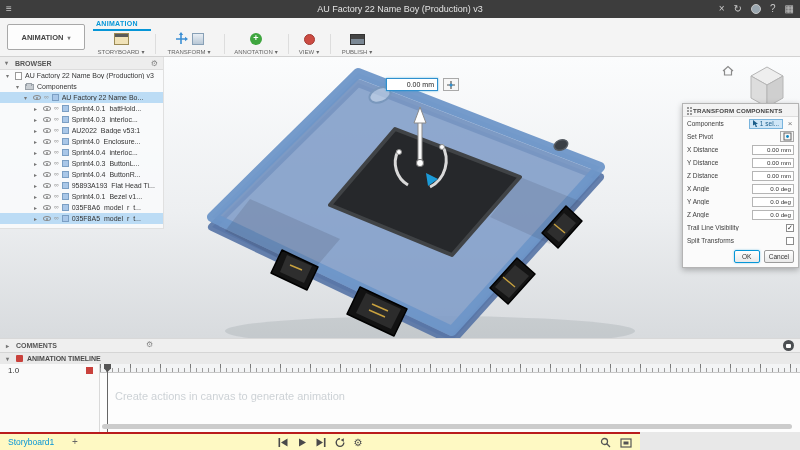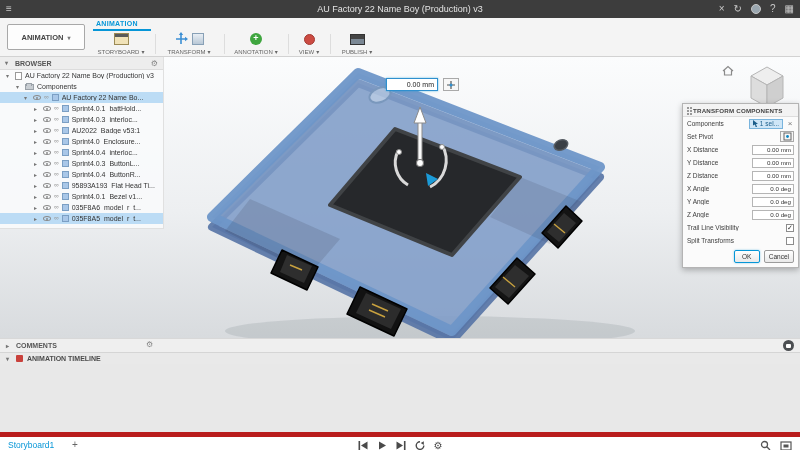--- a/index.html
+++ b/index.html
@@ -80,21 +80,21 @@
   .tl-left{position:absolute;left:0;top:0;width:100px;height:68px;background:#fafafa;border-right:1px solid #d9d9d9}
   .tl-time{position:absolute;left:8px;top:2px;font-size:8px;color:#333}
   .tl-marker{position:absolute;left:86px;top:3px;width:7px;height:7px;background:#c9413c}
   .ruler{position:absolute;left:100px;right:0;top:0;height:9px;background-color:#f3f4f5;border-bottom:1px solid #c7c7c7;background-image:repeating-linear-gradient(90deg,#9c9c9c 0,#9c9c9c 1px,transparent 1px,transparent 6px),repeating-linear-gradient(90deg,#7a7a7a 0,#7a7a7a 1px,transparent 1px,transparent 30px);background-size:100% 4px,100% 8px;background-position:0 100%,0 100%;background-repeat:no-repeat,no-repeat}
   .playhead{position:absolute;left:107px;top:0;width:1px;height:68px;background:#666}
   .playhead-handle{position:absolute;left:104px;top:0;width:7px;height:8px;background:#555;clip-path:polygon(0 0,100% 0,100% 55%,50% 100%,0 55%)}
   .watermark{position:absolute;left:115px;top:26px;font-size:11px;color:#cdd2d6}
   .hscroll{position:absolute;left:102px;right:8px;bottom:3px;height:5px;background:#cccccc;border-radius:3px}
 
   
-  .bottombar{position:absolute;left:0;top:432px;width:800px;height:18px;background:#ffffff;border-top:5px solid #b91c1c;z-index:6}
+  .bottombar{position:absolute;left:0;top:432px;width:640px;height:18px;background:#fef9c3;border-top:2px solid #b91c1c;z-index:6}
   .sb-tab{position:absolute;left:8px;top:3px;font-size:8.5px;color:#0696d7}
   .sb-add{position:absolute;left:72px;top:2px;font-size:10px;color:#666}
   .pb{position:absolute;left:50%;top:3px;transform:translateX(-50%);display:flex;gap:8px;align-items:center}
   .pb .gear-ch{font-size:10px;color:#4a4a4a;line-height:1}
   .br-icons{position:absolute;right:8px;top:3px;display:flex;gap:9px;align-items:center}
 </style>
 </head>
 <body>
 
 <div id="app">
@@ -419,20 +419,31 @@
     <span>COMMENTS</span>
     <span class="cgear">⚙</span>
     <span class="comment-fab"></span>
   </div>
 
   <div class="tlheader">
     <span class="tw">▾</span>
     <span class="tl-red"></span>
     <span>ANIMATION TIMELINE</span>
   </div>
+  <div class="tlbody">
+    <div class="ruler"></div>
+    <div class="tl-left">
+      <span class="tl-time">1.0</span>
+      <span class="tl-marker"></span>
+    </div>
+    <div class="playhead"></div>
+    <div class="playhead-handle"></div>
+    <div class="watermark">Create actions in canvas to generate animation</div>
+    <div class="hscroll"></div>
+  </div>
 
   <div class="bottombar">
     <span class="sb-tab">Storyboard1</span>
     <span class="sb-add">+</span>
     <div class="pb">
       <svg width="11" height="11">
           <rect x="1" y="1" width="1.6" height="9" fill="#4a4a4a"></rect>
           <polygon points="10,1.5 10,9.5 3.5,5.5" fill="#4a4a4a"></polygon>
         </svg>
       <svg width="11" height="11">

